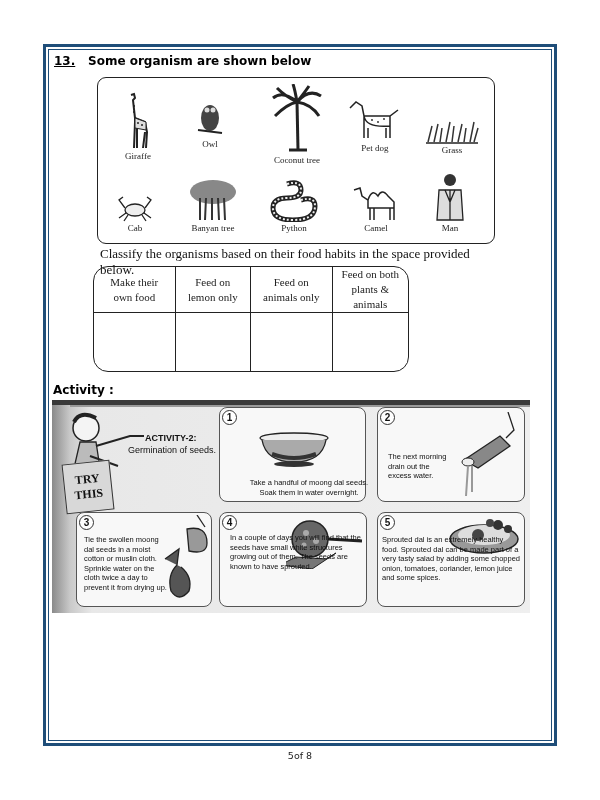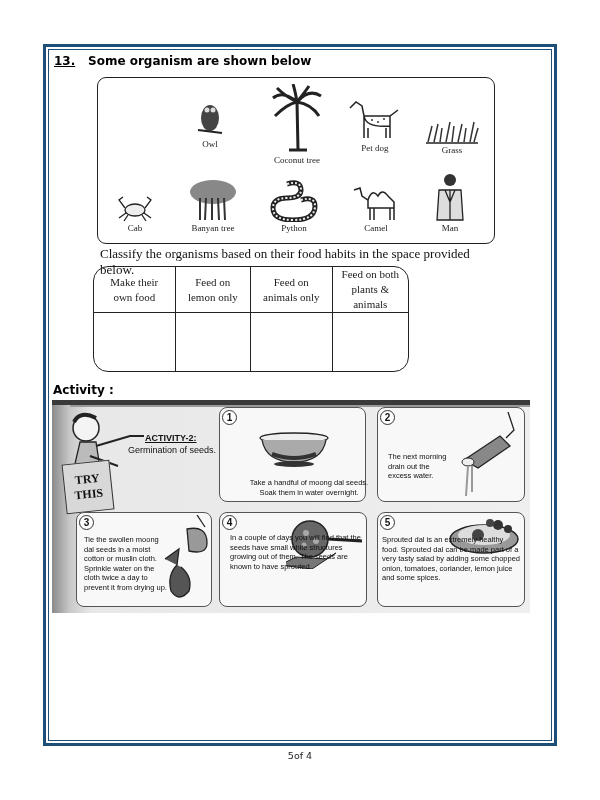--- a/index.html
+++ b/index.html
@@ -74,21 +74,21 @@
   }
   .step-num {
     position: absolute; left: 2px; top: 2px; width: 15px; height: 15px; border-radius: 50%;
     border: 1.2px solid #333; background: #fff; font-weight: bold; font-size: 10px;
     text-align: center; line-height: 13px; font-family: "Liberation Sans", sans-serif;
   }
   .step-text { position: absolute; }
 
   .intro-title {
     position: absolute; left: 93px; top: 33px; font-family: "Liberation Sans", sans-serif;
-    font-weight: bold; font-size: 9px; color: #111; text-decoration: underline;
+    font-weight: bold; font-size: 9px; color: #111;
   }
   .intro-sub {
     position: absolute; left: 76px; top: 45px; font-family: "Liberation Sans", sans-serif;
     font-size: 9px; color: #111; text-align: right;
   }
   .try-sign {
     position: absolute; left: 12px; top: 62px; width: 48px; height: 50px;
     background: #d8d8d8; border: 1.5px solid #333; transform: rotate(-6deg);
     font-family: "Liberation Serif", serif; font-weight: bold; font-size: 12px;
     text-align: center; line-height: 15px; padding-top: 9px; color: #111;
@@ -103,20 +103,31 @@
 <body>
 
 <div class="frame-outer"></div>
 <div class="frame-inner"></div>
 
 <div class="q-number">13.</div>
 <div class="q-title">Some organism are shown below</div>
 
 <div class="organisms-box">
 
+  <div class="org" style="left:18px; top:14px; width:44px;">
+    <svg width="30" height="58" viewBox="0 0 30 58">
+      <path d="M8 3 L11 2 L12 6 L10 8 L12 26 L22 30 L24 40 L23 56 M22 40 L20 56 M12 30 L11 56 M14 32 L14 56 M12 26 L12 32" stroke="#222" stroke-width="2" fill="none"></path>
+      <path d="M12 26 L23 30 L23 38 L12 36 Z" fill="#ddd" stroke="#222" stroke-width="1"></path>
+      <circle cx="15" cy="31" r="1" fill="#222"></circle>
+        <circle cx="19" cy="33" r="1" fill="#222"></circle>
+      <circle cx="11" cy="14" r="1" fill="#222"></circle>
+        <circle cx="11" cy="20" r="1" fill="#222"></circle>
+    </svg>
+    <span class="org-label">Giraffe</span>
+  </div>
   <div class="org" style="left:168px; top:6px; width:62px;">
     <svg width="56" height="70" viewBox="0 0 56 70">
       <path d="M28 18 L29 66" stroke="#222" stroke-width="3"></path>
       <path d="M28 18 Q14 6 4 14 M28 18 Q40 4 52 12 M28 18 Q18 20 6 32 M28 18 Q42 20 50 32 M28 18 Q26 6 24 0 M28 18 Q36 8 40 2 M28 18 Q16 12 8 4" stroke="#222" stroke-width="3" fill="none"></path>
       <path d="M20 66 L38 66" stroke="#222" stroke-width="3"></path>
     </svg>
     <span class="org-label">Coconut tree</span>
   </div>
   <div class="org" style="left:92px; top:22px; width:40px;">
     <svg width="28" height="38" viewBox="0 0 28 38">
@@ -286,13 +297,13 @@
       <ellipse cx="36" cy="20" rx="26" ry="10" fill="#ddd"></ellipse>
       <circle cx="30" cy="20" r="6" fill="#444"></circle>
         <circle cx="50" cy="10" r="5" fill="#333"></circle>
         <circle cx="60" cy="14" r="4" fill="#333"></circle>
         <circle cx="42" cy="8" r="4" fill="#444"></circle>
     </svg>
     <div class="step-text" style="left:4px; top:22px; width:140px;">Sprouted dal is an extremely healthy food. Sprouted dal can be made part of a very tasty salad by adding some chopped onion, tomatoes, coriander, lemon juice and some spices.</div>
   </div>
 </div>
 
-<div class="footer">5of 4</div>
+<div class="footer">5of 8</div>
 
 </body></html>

